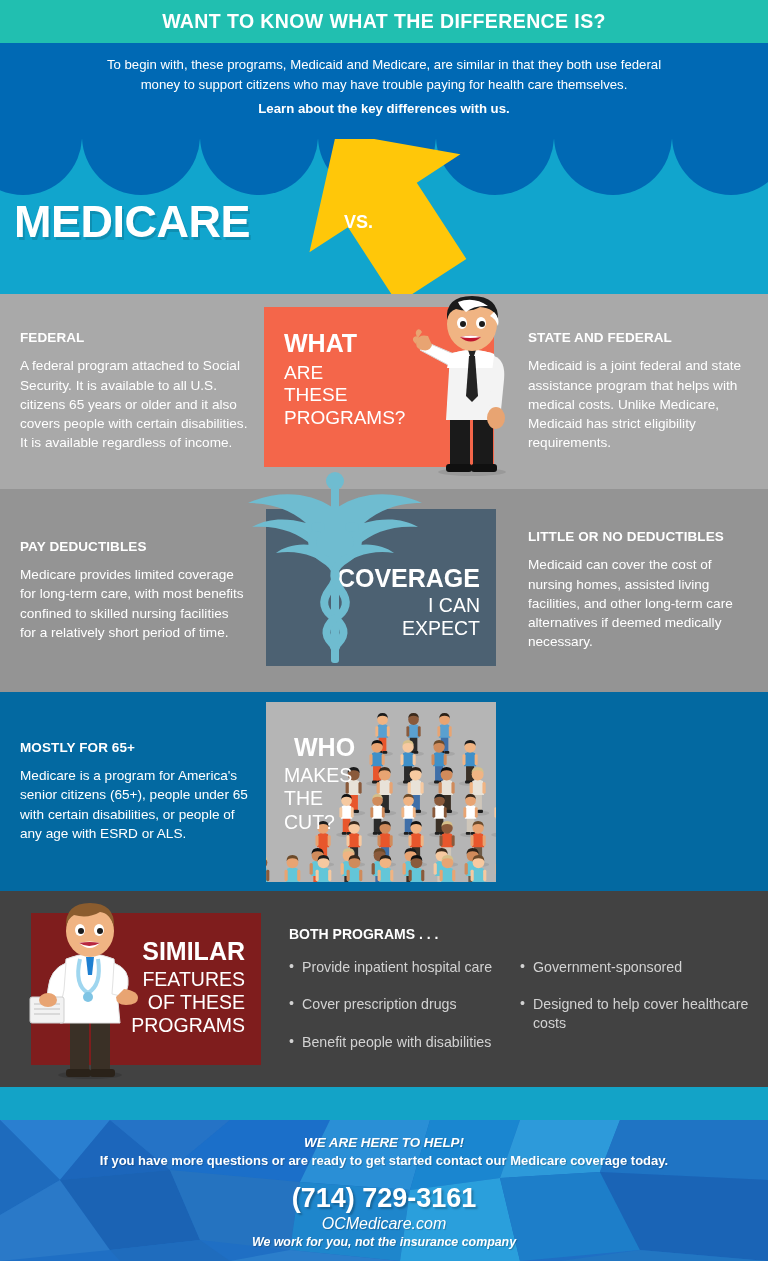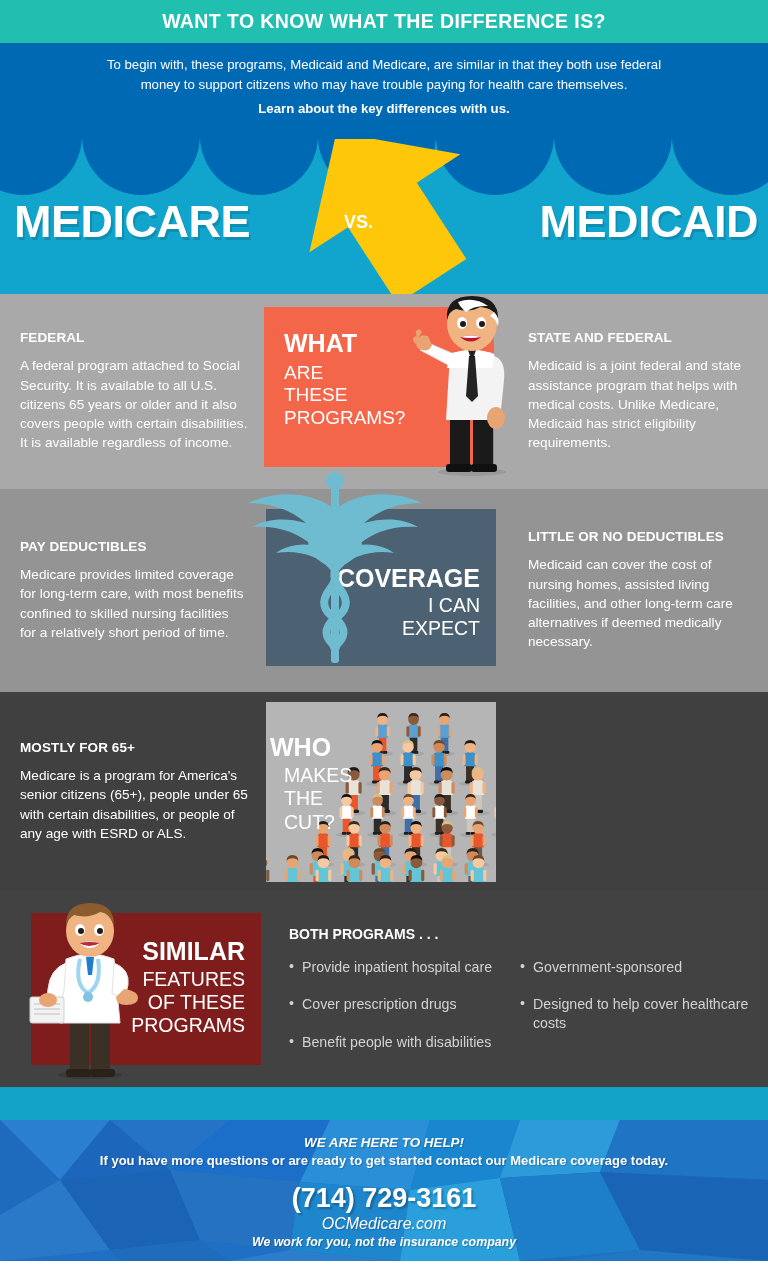--- a/index.html
+++ b/index.html
@@ -57,21 +57,21 @@
   .hero .vs {
     position:absolute; left:344px; top:73px;
     color:#fff; font-weight:700; font-size:18px;
     font-family:"Liberation Sans", sans-serif;
   }
 
   
   .cmp { position:relative; display:flex; align-items:center; }
   .cmp.s1 { background:#a9a9a9; height:195px; }
   .cmp.s2 { background:#949494; height:203px; }
-  .cmp.s3 { background:#404040; height:199px; }
+  .cmp.s3 { background:#0369a1; height:199px; }
 
   .col {
     width:258px; padding:0 16px; z-index:3;
   }
   .col.left  { padding-left:20px; padding-right:10px; }
   .col.right { padding-left:18px; }
   .col h3 {
     color:#ffffff; font-weight:700; font-size:13.5px;
     letter-spacing:.1px; margin-bottom:11px;
     font-family:"Liberation Sans", sans-serif;
@@ -113,21 +113,21 @@
     font-family:"Liberation Sans", sans-serif;
   }
   .caduceus { position:absolute; left:-18px; top:-22px; width:190px; height:200px; z-index:3; }
 
   
   .card-who {
     position:absolute; left:8px; top:10px; width:230px; height:180px;
     background:#b5b5b5; z-index:2; overflow:hidden;
   }
   .card-who .w1 {
-    position:absolute; left:4px; top:33px; color:#fff; font-weight:700;
+    position:absolute; left:28px; top:33px; color:#fff; font-weight:700;
     font-size:25px; line-height:1; z-index:5;
     font-family:"Liberation Sans", sans-serif;
   }
   .card-who .w2 {
     position:absolute; left:18px; top:62px; color:#fff; font-weight:400;
     font-size:19.5px; line-height:1.2; z-index:5;
     font-family:"Liberation Sans", sans-serif;
   }
   .crowd { position:absolute; left:-10px; top:-8px; width:272px; height:205px; z-index:3; }
 
@@ -226,21 +226,20 @@
     </div>
 
     <div class="arrowwrap">
       <svg width="180" height="177" viewBox="0 0 180 177">
         <polygon points="88,0 180,86 128,86 128,177 46,177 46,86 0,86" fill="#ffc709" transform="rotate(-33 90 88)"></polygon>
       </svg>
     </div>
 
     <div class="word word-l">MEDICARE</div>
     <div class="vs">VS.</div>
-    <div class="word word-r">MEDICAID</div>
   </div>
 
   <div class="cmp s1">
     <div class="col left">
       <h3>FEDERAL</h3>
       <p>A federal program attached to Social Security. It is available to all U.S. citizens 65 years or older and it also covers people with certain disabilities. It is available regardless of income.</p>
     </div>
 
     <div class="midwrap">
       <div class="card-what">

